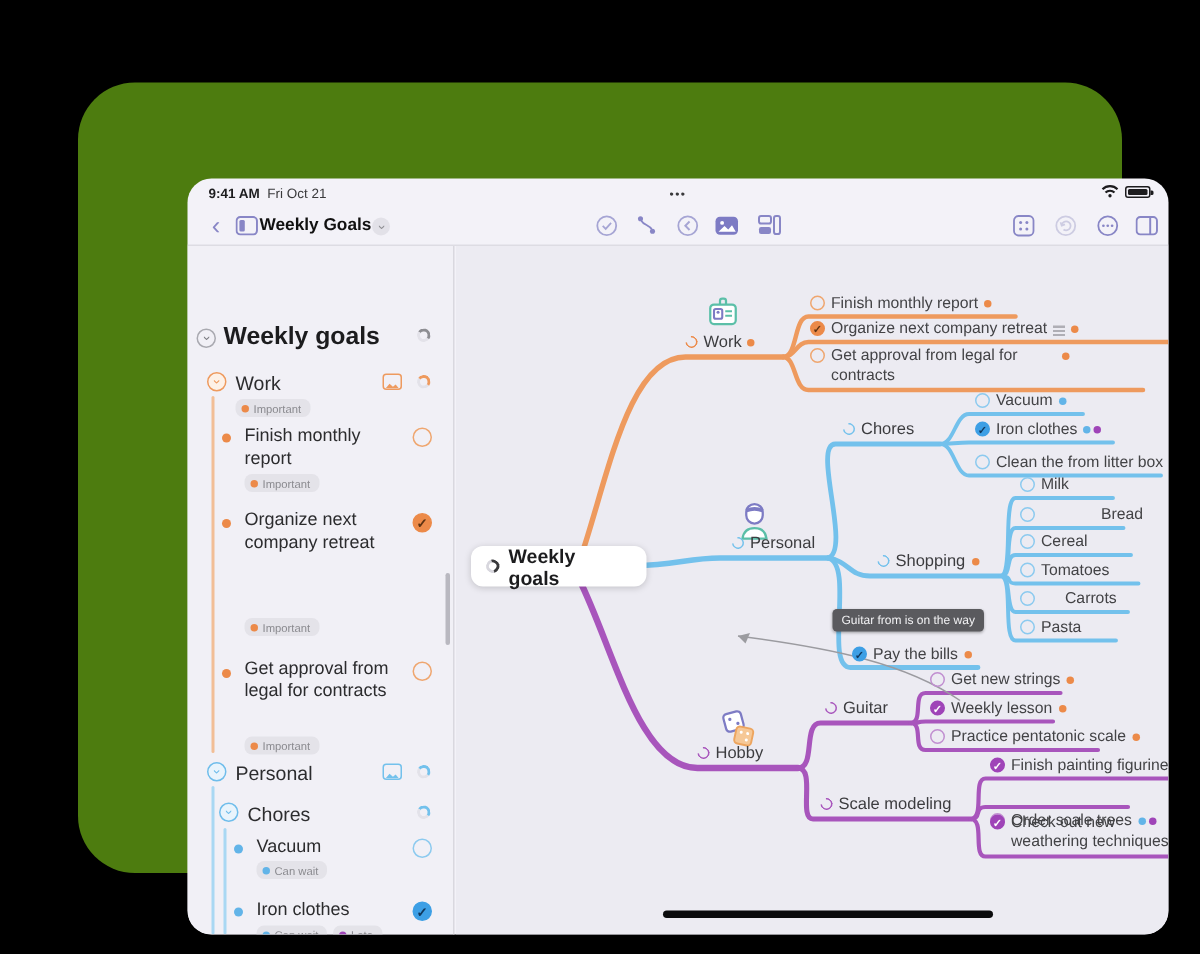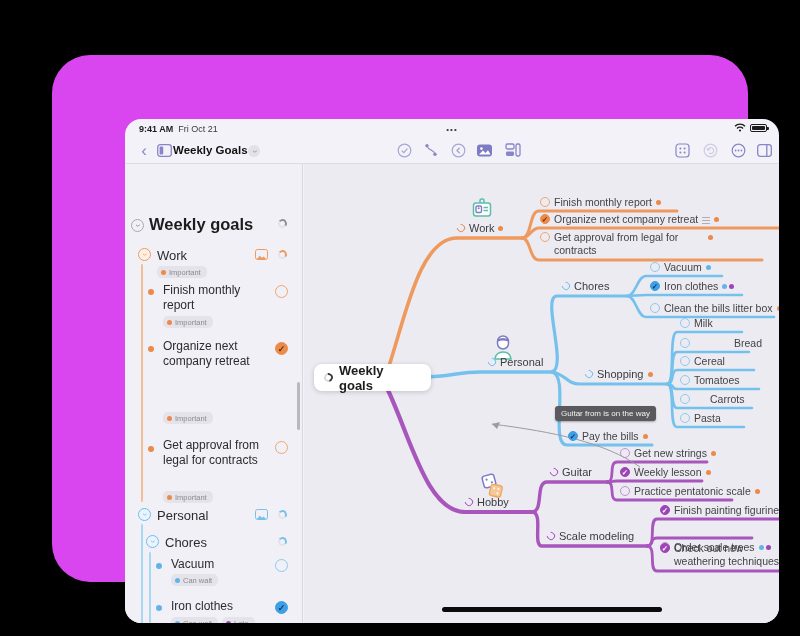--- a/index.html
+++ b/index.html
@@ -1,19 +1,19 @@
 <!DOCTYPE html>
 <html><head>
 <meta charset="utf-8">
 <style>
   * { margin:0; padding:0; box-sizing:border-box; }
   html,body { width:800px; height:636px; background:#000; overflow:hidden;
     font-family:"Liberation Sans", sans-serif; }
   .device { position:absolute; left:52px; top:55px; width:696px; height:527px;
-    background:#d946ef; border-radius:38px; }
+    background:#4d7c0f; border-radius:38px; }
   .screen { position:absolute; left:73px; top:64px; width:654px; height:504px;
     background:#F3F2F8; border-radius:16px; overflow:hidden; }
 
   
   .statusbar { position:absolute; left:0; top:0; width:100%; height:18px; }
   .sb-left { position:absolute; left:14px; top:5px; font-size:9px; font-weight:bold; color:#1c1c1e; }
   .sb-date { font-weight:normal; color:#3a3a3c; margin-left:5px; }
   .sb-dots { position:absolute; left:50%; top:6px; transform:translateX(-50%); font-size:8px; letter-spacing:1px; color:#3a3a3c; }
   .sb-right { position:absolute; right:12px; top:4px; display:flex; align-items:center; gap:4px; }
   .batt { width:17px; height:8px; border:1px solid #1c1c1e; border-radius:2px; position:relative; }
@@ -398,21 +398,21 @@
       <span class="mdot" style="--c:#62B4E8;"></span>
     </div>
     <div class="mnode" style="left:346px; top:116px;">
       <span class="chk done" style="--c:#3D9FE5; --ck:#10375c;">✓</span>
       <span class="lbl">Iron clothes</span>
       <span class="mdot" style="--c:#62B4E8;"></span>
       <span class="mdot" style="--c:#9F44B8; margin-left:-2px;"></span>
     </div>
     <div class="mnode" style="left:346px; top:138px;">
       <span class="chk" style="--c:#8CCAEF;"></span>
-      <span class="lbl">Clean the bills litter box</span>
+      <span class="lbl">Clean the from litter box</span>
       <span class="mdot" style="--c:#EC8A49;"></span>
     </div>
     <div class="mnode parent" style="left:281px; top:204px;">
       <span class="marc" style="--c:#73C1EC;"></span>
       <span class="lbl">Shopping</span>
       <span class="mdot" style="--c:#EC8A49;"></span>
     </div>
     <div class="mnode" style="left:376px; top:153px;">
           <span class="chk" style="--c:#8CCAEF;"></span>
           <span class="lbl">Milk</span>

